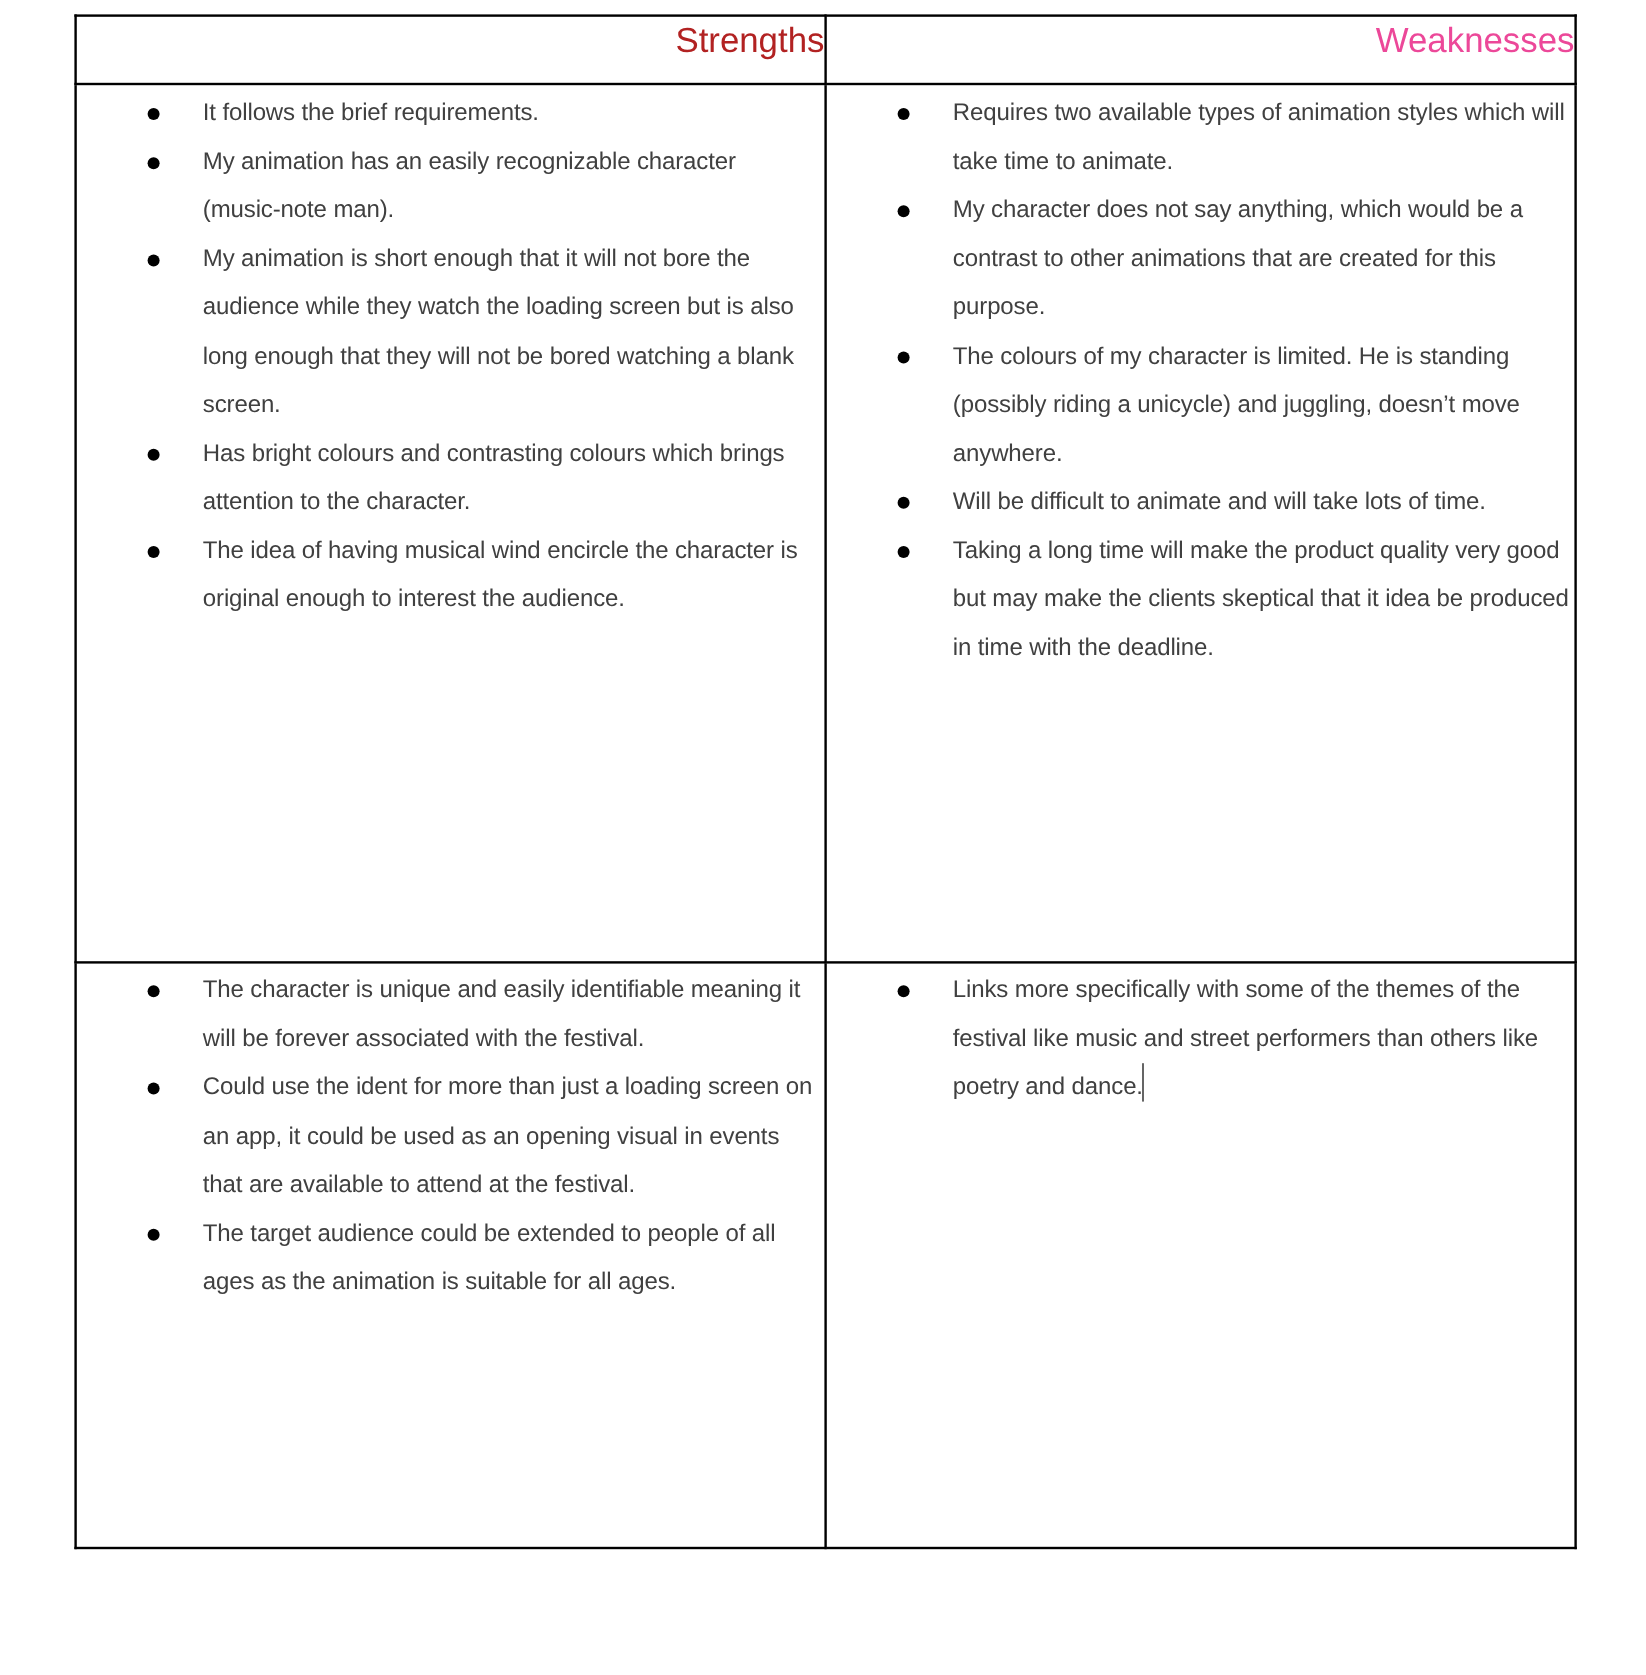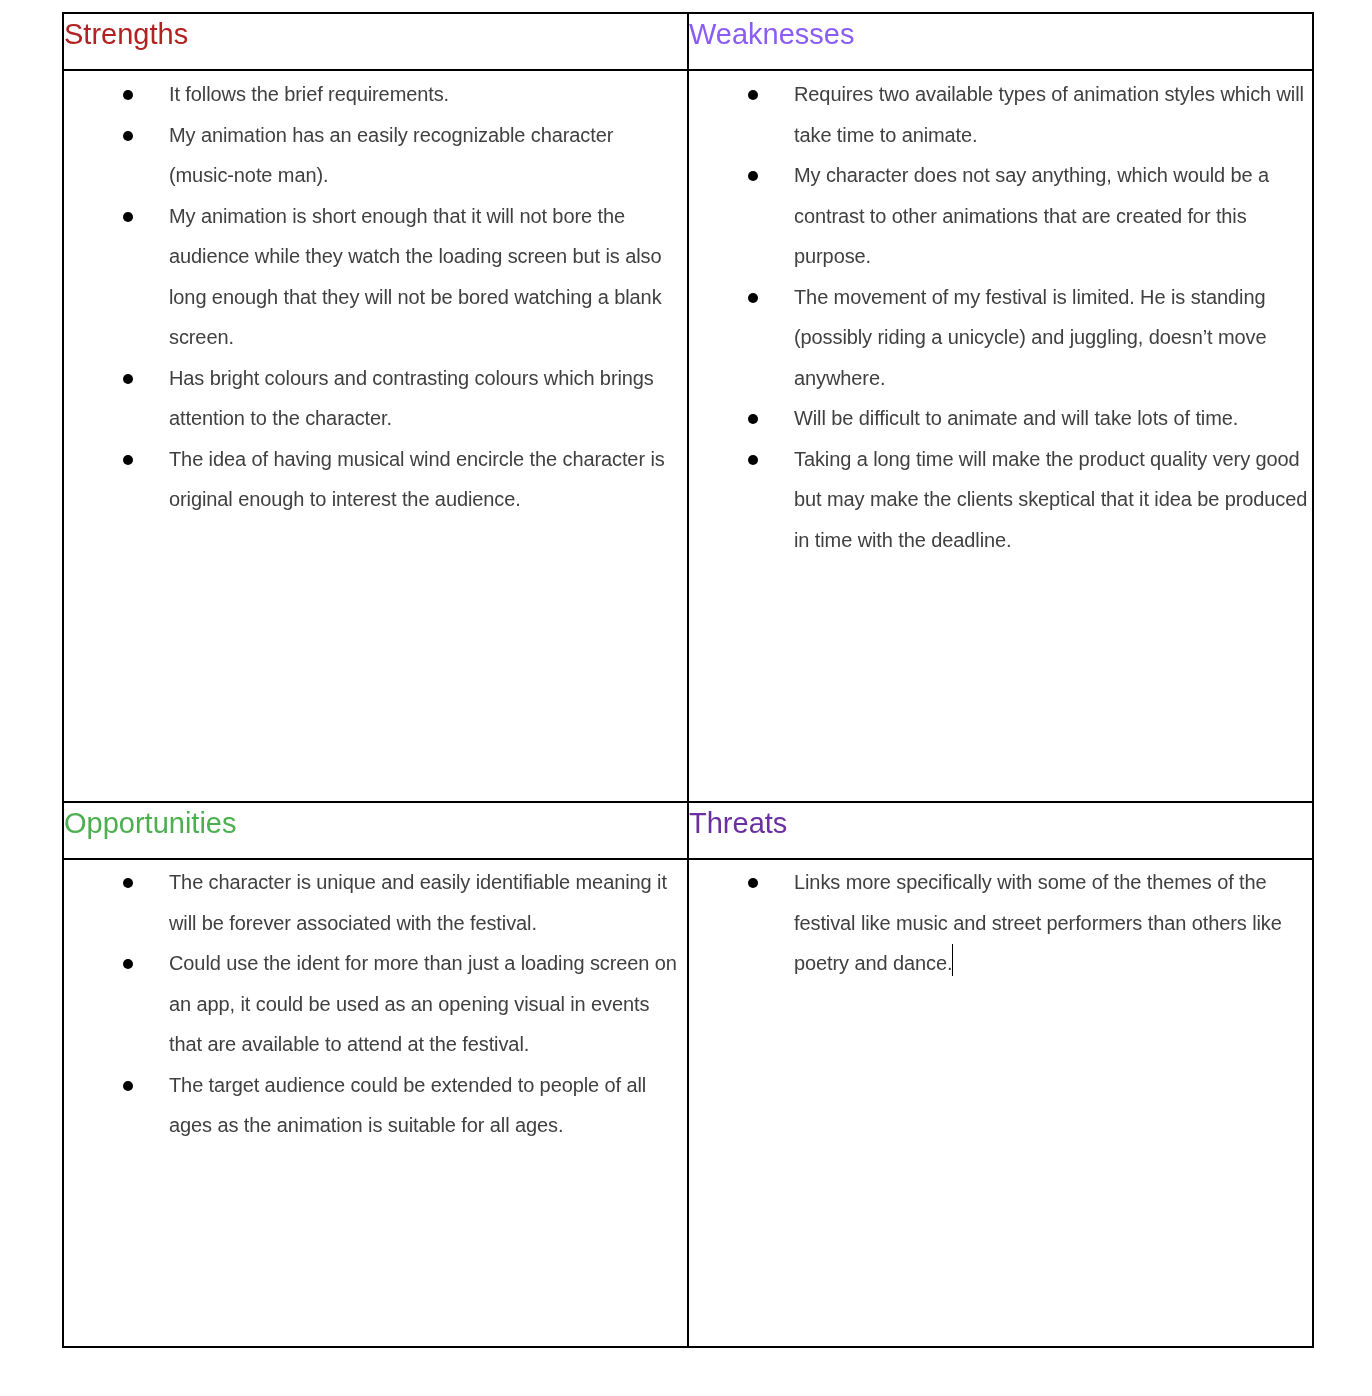--- a/index.html
+++ b/index.html
@@ -2,21 +2,21 @@
 <html><head>
 <meta charset="utf-8">
 <style>
   html, body { margin: 0; padding: 0; background: #ffffff; }
   body { width: 1372px; height: 1396px; position: relative; overflow: hidden;
          font-family: "Liberation Sans", sans-serif; }
   .swot { position: absolute; left: 62px; top: 12px; width: 1250px;
           border-collapse: collapse; table-layout: fixed; }
   .swot td { border: 2px solid #000; vertical-align: top; padding: 0; }
   .col { width: 625px; }
-  .hdr { height: 55px; text-align: left; font-size: 29px; line-height: 40px; }
+  .hdr { height: 55px; text-align: right; font-size: 29px; line-height: 40px; }
   .hdr span { display: inline-block; padding-top: 0px; }
   .body1 { height: 730px; }
   .body2 { height: 486px; }
   ul { margin: 0; padding: 0 0 0 105px; list-style: none; }
   li { position: relative; font-size: 20px; line-height: 40.5px; color: #404040;
        letter-spacing: -0.1px; }
   li::before { content: ""; position: absolute; left: -46px; top: 16px;
                width: 10px; height: 10px; border-radius: 50%; background: #000; }
   .body1 ul { padding-top: 3px; }
   .body2 ul { padding-top: 2px; }
@@ -32,49 +32,41 @@
   <colgroup>
       <col class="col">
       <col class="col">
     </colgroup>
   <tbody>
       <tr>
     <td class="hdr">
       <span style="color:#b22222">Strengths</span>
     </td>
     <td class="hdr">
-      <span style="color:#8b5cf6">Weaknesses</span>
+      <span style="color:#ec4899">Weaknesses</span>
     </td>
   </tr>
   <tr>
     <td class="body1 left">
       <ul>
         <li>It follows the brief requirements.</li>
         <li>My animation has an easily recognizable character (music-note man).</li>
         <li>My animation is short enough that it will not bore the audience while they watch the loading screen but is also long enough that they will not be bored watching a blank screen.</li>
         <li>Has bright colours and contrasting colours which brings attention to the character.</li>
         <li>The idea of having musical wind encircle the character is original enough to interest the audience.</li>
       </ul>
     </td>
     <td class="body1 right">
       <ul>
         <li>Requires two available types of animation styles which will take time to animate.</li>
         <li>My character does not say anything, which would be a contrast to other animations that are created for this purpose.</li>
-        <li>The movement of my festival is limited. He is standing (possibly riding a unicycle) and juggling, doesn’t move anywhere.</li>
+        <li>The colours of my character is limited. He is standing (possibly riding a unicycle) and juggling, doesn’t move anywhere.</li>
         <li>Will be difficult to animate and will take lots of time.</li>
         <li>Taking a long time will make the product quality very good but may make the clients skeptical that it idea be produced in time with the deadline.</li>
       </ul>
-    </td>
-  </tr>
-  <tr>
-    <td class="hdr">
-      <span style="color:#4caf50">Opportunities</span>
-    </td>
-    <td class="hdr">
-      <span style="color:#6a2fa0">Threats</span>
     </td>
   </tr>
   <tr>
     <td class="body2 left">
       <ul>
         <li>The character is unique and easily identifiable meaning it will be forever associated with the festival.</li>
         <li>Could use the ident for more than just a loading screen on an app, it could be used as an opening visual in events that are available to attend at the festival.</li>
         <li>The target audience could be extended to people of all ages as the animation is suitable for all ages.</li>
       </ul>
     </td>

